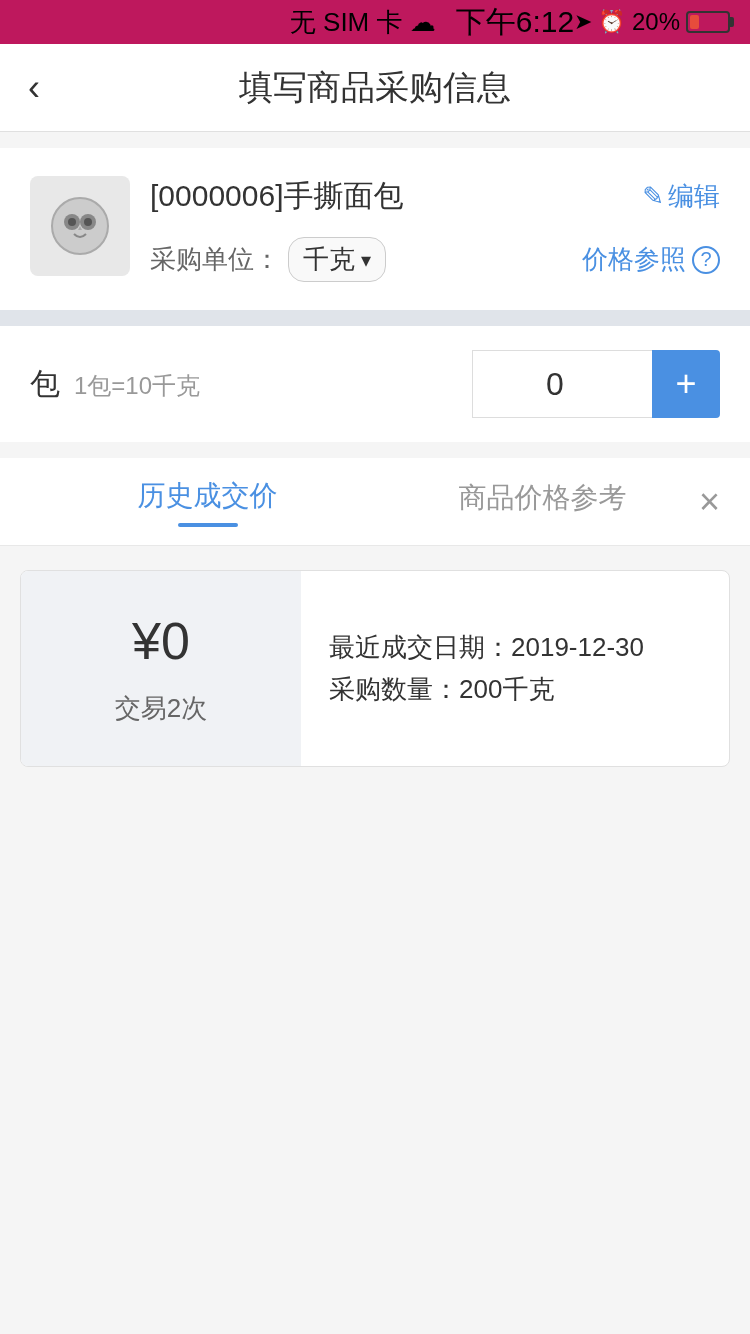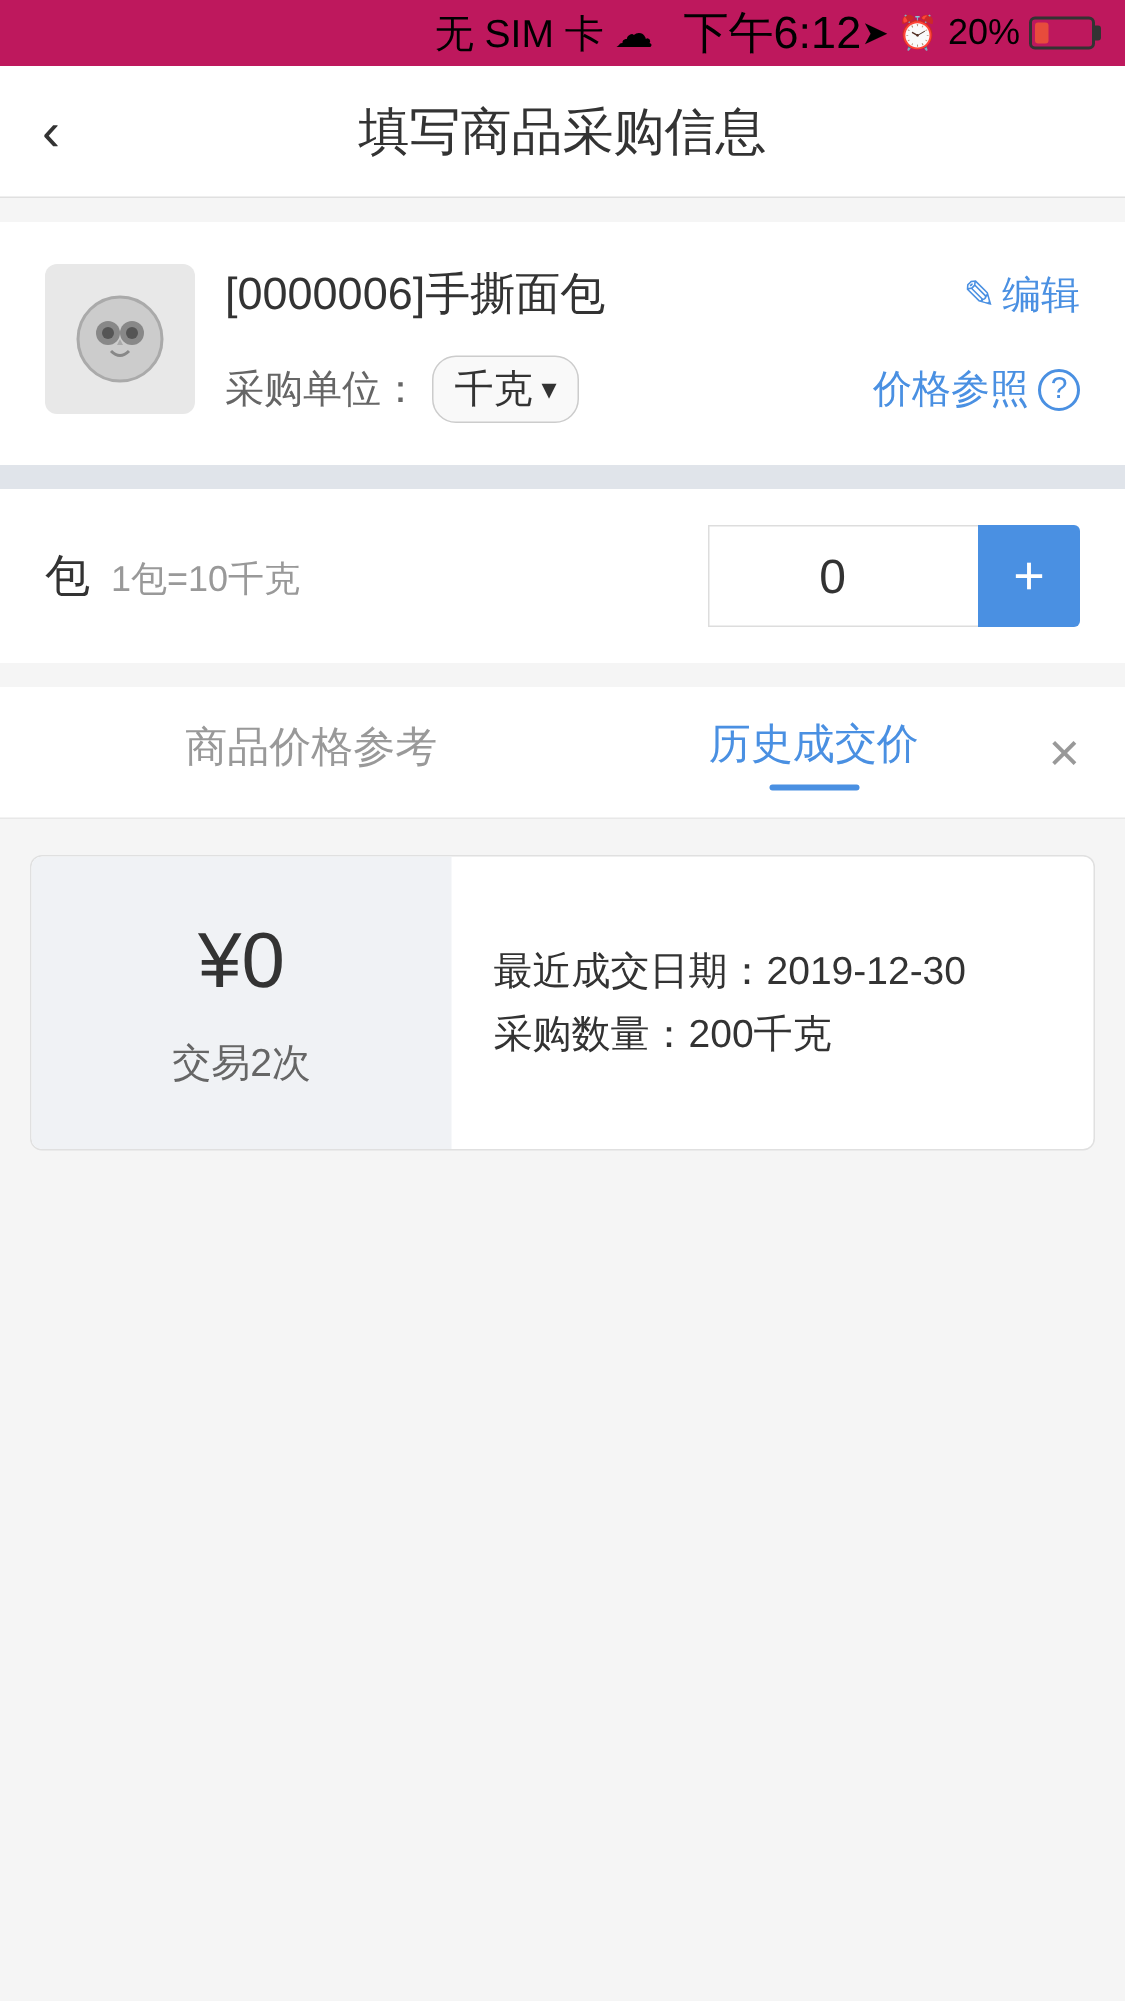--- a/index.html
+++ b/index.html
@@ -398,25 +398,25 @@
   <div class="quantity-input-group">
     <input class="qty-input" type="number" value="0" style="">
     <button class="qty-plus">
       <span>+</span>
     </button>
   </div>
 </div>
 
 <div class="tab-bar">
   <div class="tab-item">
-    <span class="tab-label">商品价格参考</span>
-  </div>
-  <div class="tab-item">
     <span class="tab-label active">历史成交价</span>
     <div class="tab-underline"></div>
+  </div>
+  <div class="tab-item">
+    <span class="tab-label">商品价格参考</span>
   </div>
   <div class="tab-close">×</div>
 </div>
 
 <div class="main-bg">
 
   <div class="history-card">
     <div class="history-price-section">
       <div class="history-price-big">¥0</div>
       <div class="history-trade-count">交易2次</div>

